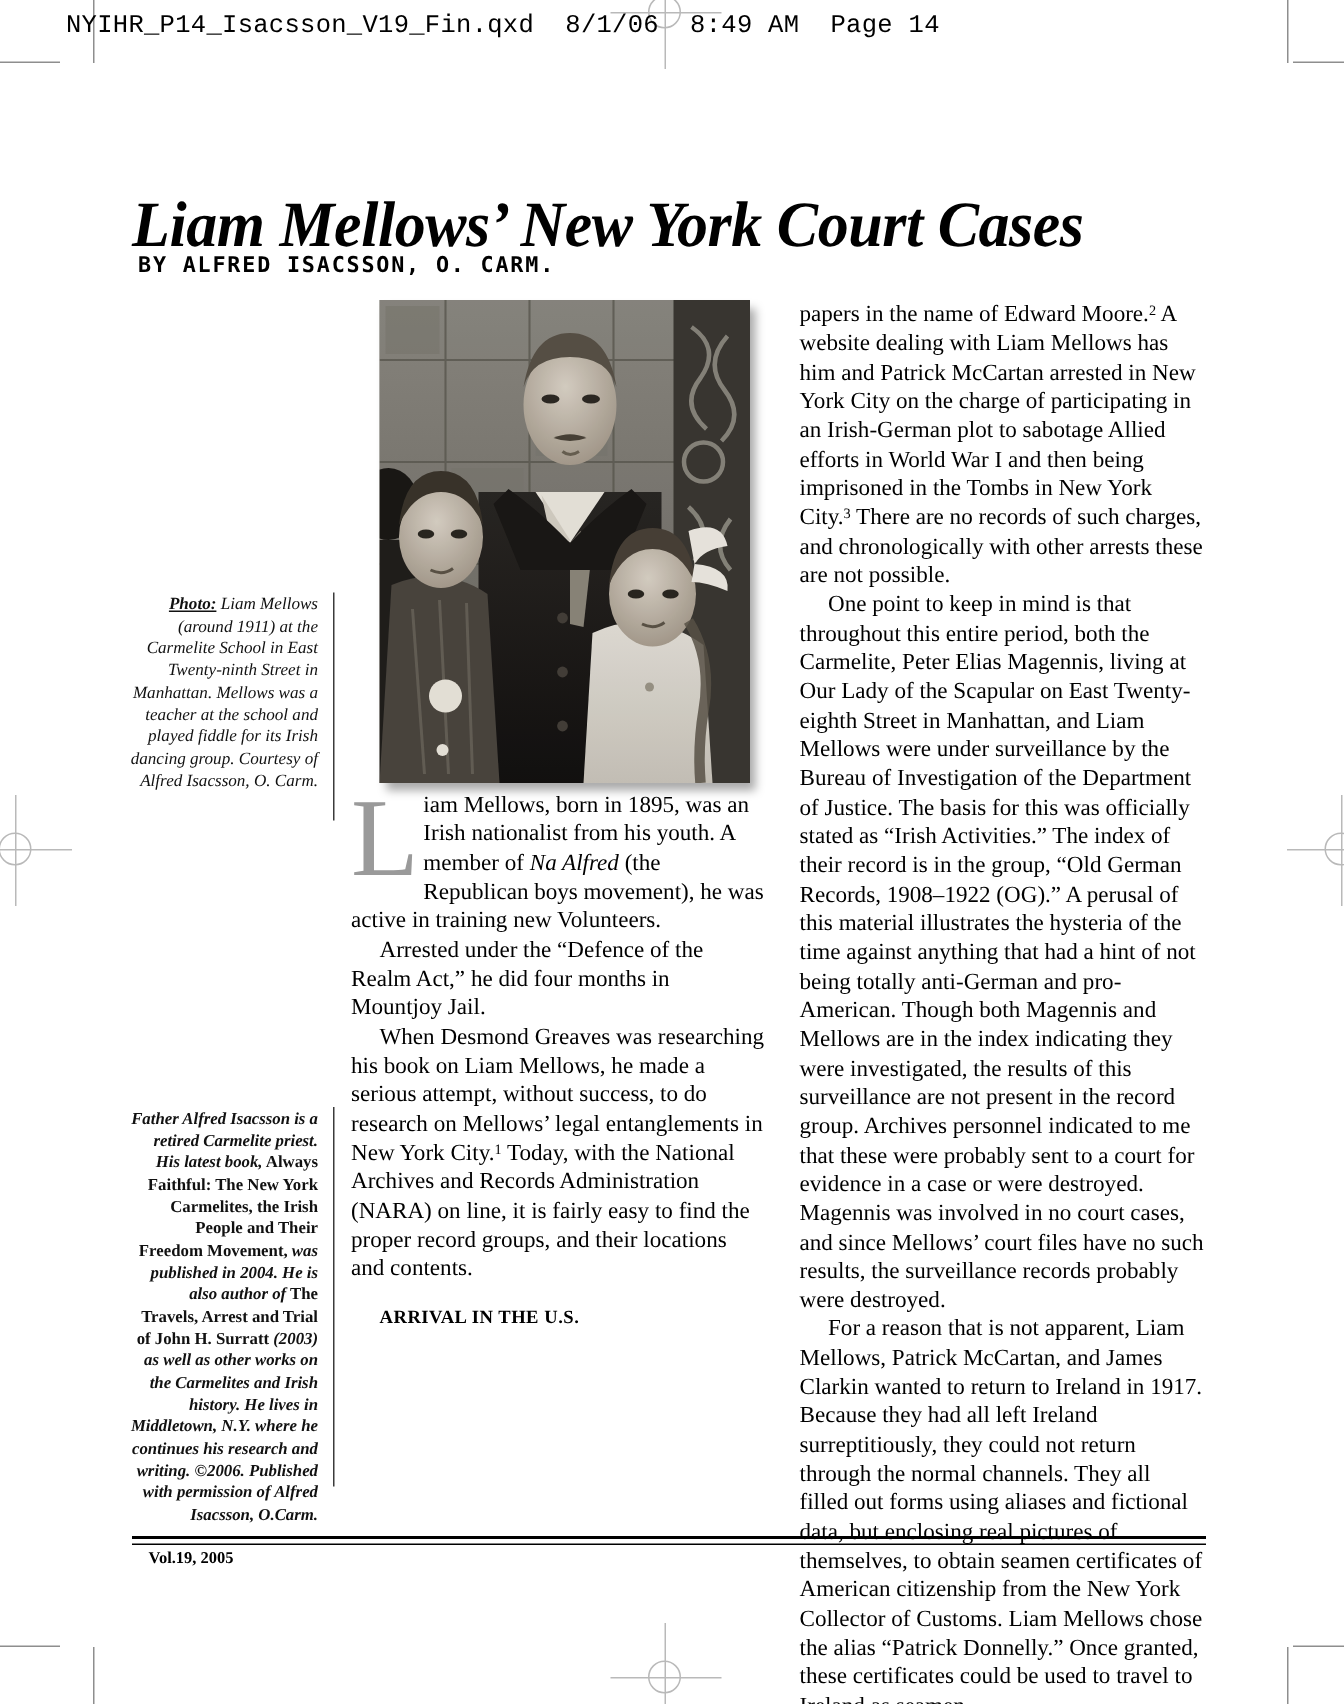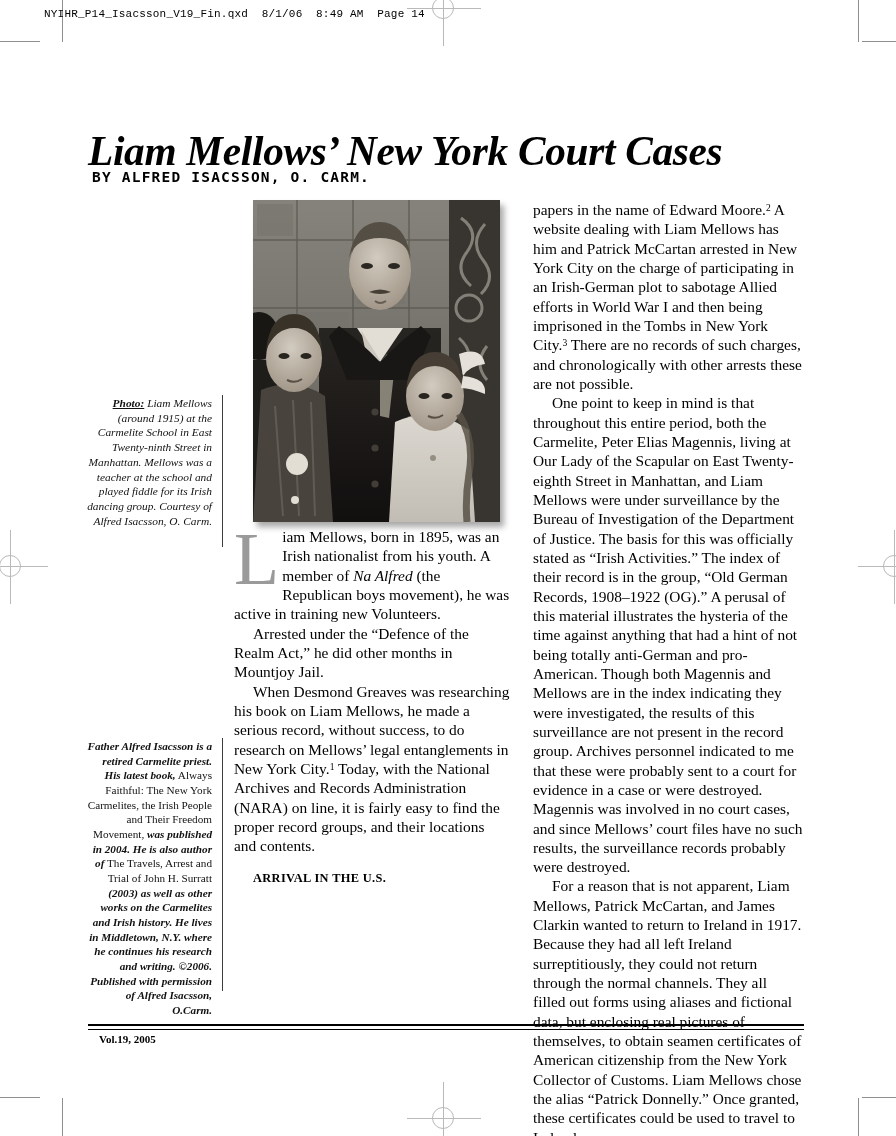--- a/index.html
+++ b/index.html
@@ -62,21 +62,21 @@
   .trim-top-r  { left: 862px; top: 41px;   width: 34px; height: 1px; }
   .trim-bot-l  { left: 0px;   top: 1097px; width: 40px; height: 1px; }
   .trim-bot-r  { left: 862px; top: 1097px; width: 34px; height: 1px; }
 
   
   .slug {
     position: absolute;
     left: 44px;
     top: 8px;
     font-family: "Liberation Mono", "DejaVu Sans Mono", monospace;
-    font-size: 11px;
+    font-size: 17px;
     letter-spacing: 0.2px;
     white-space: pre;
     color: #000;
   }
 
   
   .page {
     position: absolute;
     left: 0; top: 0;
     width: 896px;
@@ -166,21 +166,21 @@
     position: absolute;
     left: 86px;
     top: 739px;
     width: 126px;
     text-align: right;
     font-size: 11.2px;
     line-height: 1.31;
     color: #111;
   }
   .bio i { font-style: italic; font-weight: bold; }
-  .bio .rom { font-style: normal; font-weight: normal; }
+  .bio .rom { font-style: normal; font-weight: bold; }
 
   
   .col {
     position: absolute;
     top: 200px;
     font-size: 15.4px;
     line-height: 1.255;
     text-align: left;
     color: #000;
   }
@@ -376,31 +376,31 @@
         <rect x="0" y="0" width="247" height="322" fill="#000" opacity="0.05"></rect>
       </svg>
     </div>
   </div>
 
   <div class="side-rule"></div>
   <div class="side-rule2"></div>
 
   <div class="photo-caption">
     <b>Photo:</b>
-    <span>Liam Mellows (around 1915) at the Carmelite School in East Twenty-ninth Street in Manhattan. Mellows was a teacher at the school and played fiddle for its Irish dancing group. Courtesy of Alfred Isacsson, O. Carm.</span>
+    <span>Liam Mellows (around 1911) at the Carmelite School in East Twenty-ninth Street in Manhattan. Mellows was a teacher at the school and played fiddle for its Irish dancing group. Courtesy of Alfred Isacsson, O. Carm.</span>
   </div>
 
   <div class="bio">
     <i>Father Alfred Isacsson is a retired Carmelite priest. His latest book,</i><span class="rom"> Always Faithful: The New York Carmelites, the Irish People and Their Freedom Movement, </span><i>was published in 2004. He is also author of</i><span class="rom"> The Travels, Arrest and Trial of John H. Surratt </span><i>(2003) as well as other works on the Carmelites and Irish history. He lives in Middletown, N.Y. where he continues his research and writing. ©2006. Published with permission of Alfred Isacsson, O.Carm.</i>
   </div>
 
   <div class="col col-1">
     <p class="noindent"><span class="dropcap">L</span><span>iam Mellows, born in 1895, was an Irish nationalist from his youth. A member of </span><span class="it">Na Alfred</span><span> (the Republican boys movement), he was active in training new Volunteers.</span></p>
-    <p>Arrested under the “Defence of the Realm Act,” he did other months in Mountjoy Jail.</p>
-    <p><span>When Desmond Greaves was researching his book on Liam Mellows, he made a serious record, without success, to do research on Mellows’ legal entanglements in New York City.</span><sup>1</sup><span> Today, with the National Archives and Records Administration (NARA) on line, it is fairly easy to find the proper record groups, and their locations and contents.</span></p>
+    <p>Arrested under the “Defence of the Realm Act,” he did four months in Mountjoy Jail.</p>
+    <p><span>When Desmond Greaves was researching his book on Liam Mellows, he made a serious attempt, without success, to do research on Mellows’ legal entanglements in New York City.</span><sup>1</sup><span> Today, with the National Archives and Records Administration (NARA) on line, it is fairly easy to find the proper record groups, and their locations and contents.</span></p>
     <p class="sec-head">ARRIVAL IN THE U.S.</p>
   </div>
 
   <div class="col col-2">
     <p class="noindent"><span>papers in the name of Edward Moore.</span><sup>2</sup><span> A website dealing with Liam Mellows has him and Patrick McCartan arrested in New York City on the charge of participating in an Irish-German plot to sabotage Allied efforts in World War I and then being imprisoned in the Tombs in New York City.</span><sup>3</sup><span> There are no records of such charges, and chronologically with other arrests these are not possible.</span></p>
     <p>One point to keep in mind is that throughout this entire period, both the Carmelite, Peter Elias Magennis, living at Our Lady of the Scapular on East Twenty-eighth Street in Manhattan, and Liam Mellows were under surveillance by the Bureau of Investigation of the Department of Justice. The basis for this was officially stated as “Irish Activities.” The index of their record is in the group, “Old German Records, 1908–1922 (OG).” A perusal of this material illustrates the hysteria of the time against anything that had a hint of not being totally anti-German and pro-American. Though both Magennis and Mellows are in the index indicating they were investigated, the results of this surveillance are not present in the record group. Archives personnel indicated to me that these were probably sent to a court for evidence in a case or were destroyed. Magennis was involved in no court cases, and since Mellows’ court files have no such results, the surveillance records probably were destroyed.</p>
     <p>For a reason that is not apparent, Liam Mellows, Patrick McCartan, and James Clarkin wanted to return to Ireland in 1917. Because they had all left Ireland surreptitiously, they could not return through the normal channels. They all filled out forms using aliases and fictional data, but enclosing real pictures of themselves, to obtain seamen certificates of American citizenship from the New York Collector of Customs. Liam Mellows chose the alias “Patrick Donnelly.” Once granted, these certificates could be used to travel to Ireland as seamen.</p>
 
   </div>
 

